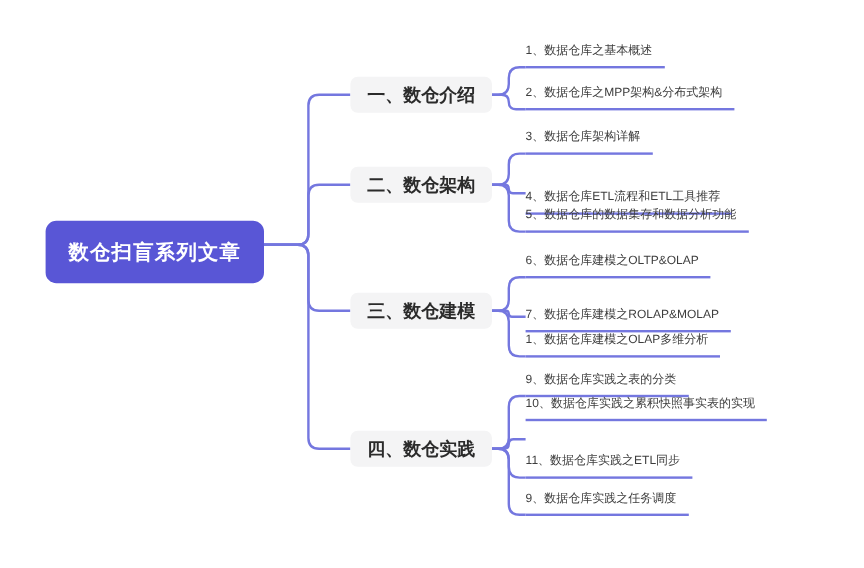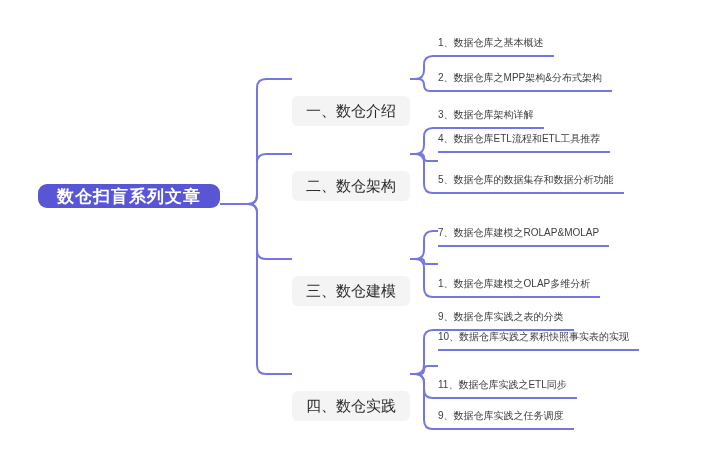--- a/index.html
+++ b/index.html
@@ -11,30 +11,30 @@
     --leaf-text:#3d3d3d;
     --connector:#7477df;
   }
   html,body{margin:0;padding:0;background:var(--bg);}
   .canvas{
     position:relative;width:720px;height:473px;background:var(--bg);
     font-family:"Liberation Sans","DejaVu Sans",sans-serif;overflow:hidden;
   }
   #connectors{position:absolute;left:0;top:0;width:720px;height:473px;}
   .root-node{
-    position:absolute;left:38px;top:184px;width:182px;height:24px;
+    position:absolute;left:38px;top:184px;width:182px;height:52px;
     background:var(--root-bg);border-radius:9px;color:var(--root-text);
     font-size:17px;font-weight:600;letter-spacing:1px;
     display:flex;align-items:center;justify-content:center;box-sizing:border-box;
   }
   .branch{
     position:absolute;left:292px;width:118px;height:30px;
     background:var(--branch-bg);border-radius:6px;color:var(--branch-text);
-    font-size:15px;font-weight:400;
-    display:flex;align-items:center;justify-content:center;box-sizing:border-box;margin-top:32px;
+    font-size:15px;font-weight:700;
+    display:flex;align-items:center;justify-content:center;box-sizing:border-box;
   }
   .leaf{
     position:absolute;left:438px;font-size:10px;line-height:18px;
     color:var(--leaf-text);white-space:nowrap;
     padding:0 10px 3px 0;border-bottom:2px solid var(--connector);
     box-sizing:border-box;
   }
 </style>
 </head>
 <body>
@@ -63,23 +63,24 @@
 
   <div class="branch" id="b0" style="top:64px">一、数仓介绍</div>
   <div class="branch" id="b1" style="top:139px">二、数仓架构</div>
   <div class="branch" id="b3" style="top:359px">四、数仓实践</div>
   <div class="branch" id="b2" style="top:244px">三、数仓建模</div>
 
   <div class="leaf" style="top:34px">1、数据仓库之基本概述</div>
   <div class="leaf" style="top:69px">2、数据仓库之MPP架构&amp;分布式架构</div>
 
   <div class="leaf" style="top:106px">3、数据仓库架构详解</div>
-  <div class="leaf" style="top:130px">4、数据仓库ETL流程和ETL工具推荐</div>
+  <div class="leaf" style="top:156px">4、数据仓库ETL流程和ETL工具推荐</div>
   <div class="leaf" style="top:171px">5、数据仓库的数据集存和数据分析功能</div>
 
-  <div class="leaf" style="top:224px">7、数据仓库建模之ROLAP&amp;MOLAP</div>
+  <div class="leaf" style="top:209px">6、数据仓库建模之OLTP&amp;OLAP</div>
+  <div class="leaf" style="top:254px">7、数据仓库建模之ROLAP&amp;MOLAP</div>
   <div class="leaf" style="top:275px">1、数据仓库建模之OLAP多维分析</div>
 
   <div class="leaf" style="top:308px">9、数据仓库实践之表的分类</div>
   <div class="leaf" style="top:328px">10、数据仓库实践之累积快照事实表的实现</div>
   <div class="leaf" style="top:376px">11、数据仓库实践之ETL同步</div>
   <div class="leaf" style="top:407px">9、数据仓库实践之任务调度</div>
 </div>
 
 </body></html>

